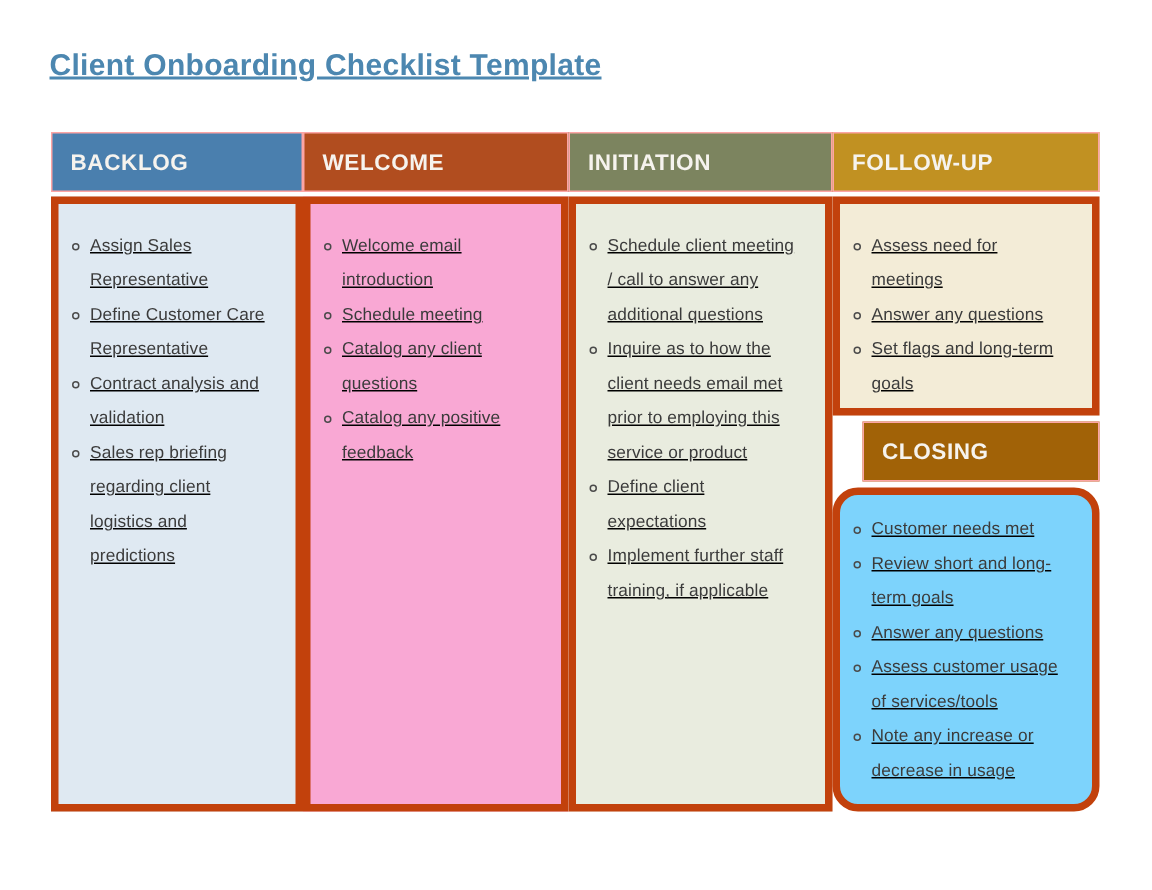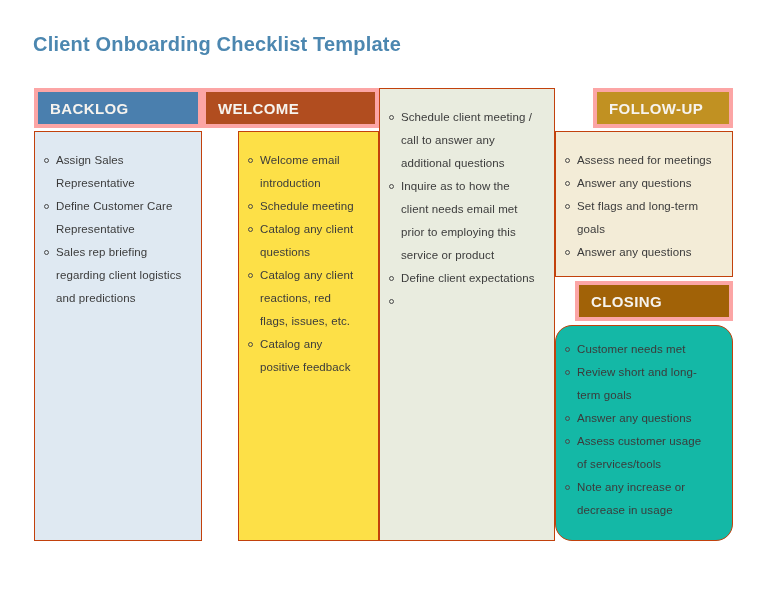--- a/index.html
+++ b/index.html
@@ -1,47 +1,47 @@
 <!DOCTYPE html>
 <html><head>
 <meta charset="utf-8">
 <style>
   * { margin:0; padding:0; box-sizing:border-box; }
   html,body { width:768px; height:593px; background:#ffffff;
     font-family:"Liberation Sans", sans-serif; }
   .page { position:relative; width:768px; height:593px; background:#fff; overflow:hidden; }
 
   .title { position:absolute; left:33px; top:33px; font-size:20px; font-weight:bold;
-    color:#4c87b0; letter-spacing:0.2px; }
+    color:#4c87b0; letter-spacing:0.2px;text-decoration:underline; }
 
   .table { position:absolute; left:34px; top:88px; width:699px; height:453px;
     display:grid; grid-template-columns:168px 177px 176px 178px; }
 
   .col { display:flex; flex-direction:column; height:453px; }
 
   .sec-header { height:40px; flex:none; display:flex; align-items:center;
-    padding-left:12px; border:4px solid #fca5a5; margin-bottom:3px;
+    padding-left:12px; border:1px solid #fca5a5; margin-bottom:3px;
     color:#f6f3ee; font-weight:bold; font-size:15px; letter-spacing:0.4px; }
 
-  .sec-body { flex:1 1 auto; border:1px solid #c2410c; padding:17px 18px 6px 8px; }
+  .sec-body { flex:1 1 auto; border:5px solid #c2410c; padding:17px 18px 6px 8px;text-decoration:underline; }
   .sec-body.fixed { flex:0 0 auto; height:146px; margin-bottom:4px; overflow:hidden; }
   .sec-header.mid { margin-bottom:4px; }
   .sec-body.closing { padding-top:12px; }
 
   .c0 .sec-header { background:#4a7fae; }
   .c1 .sec-header { background:#b14d1f;text-align:right; }
   .c2 .sec-header { background:#7c845f; }
-  .c3 .sec-header.top { background:#c19122;margin-left:38px; }
+  .c3 .sec-header.top { background:#c19122; }
   .c3 .sec-header.mid { background:#a16207;margin-left:20px; }
 
   .c0 .sec-body { background:#dfe9f2; }
-  .c1 .sec-body { background:#fde047;margin-left:36px; }
+  .c1 .sec-body { background:#f9a8d4; }
   .c2 .sec-body { background:#e9ecdf; }
   .c3 .sec-body.fixed { background:#f3ecd7; }
-  .c3 .sec-body.closing { background:#14b8a6;border-radius:17px; }
+  .c3 .sec-body.closing { background:#7dd3fc;border-radius:17px; }
 
   ul { list-style:none; }
   li { position:relative; padding-left:13px; font-size:11.5px; line-height:23px;
     color:#3b3b3b; letter-spacing:0.1px; }
   li .bullet { position:absolute; left:1px; top:9px; width:5px; height:5px;
     border:1px solid #4a4a4a; border-radius:50%; display:block; }
 </style>
 </head>
 <body>
 
@@ -50,45 +50,46 @@
   <div class="title">Client Onboarding Checklist Template</div>
 
   <div class="table">
 
     <div class="col c0">
       <div class="sec-header">BACKLOG</div>
       <div class="sec-body">
         <ul>
           <li><span class="bullet"></span><span>Assign Sales Representative</span></li>
           <li><span class="bullet"></span><span>Define Customer Care Representative</span></li>
+          <li><span class="bullet"></span><span>Contract analysis and validation</span></li>
           <li><span class="bullet"></span><span>Sales rep briefing regarding client logistics and predictions</span></li>
         </ul>
       </div>
     </div>
 
     <div class="col c1">
       <div class="sec-header">WELCOME</div>
       <div class="sec-body">
         <ul>
           <li><span class="bullet"></span><span>Welcome email introduction</span></li>
           <li><span class="bullet"></span><span>Schedule meeting</span></li>
           <li><span class="bullet"></span><span>Catalog any client questions</span></li>
-          <li><span class="bullet"></span><span>Catalog any client reactions, red flags, issues, etc.</span></li>
           <li><span class="bullet"></span><span>Catalog any positive feedback</span></li>
         </ul>
       </div>
     </div>
 
     <div class="col c2">
+      <div class="sec-header">INITIATION</div>
       <div class="sec-body">
         <ul>
           <li><span class="bullet"></span><span>Schedule client meeting / call to answer any additional questions</span></li>
           <li><span class="bullet"></span><span>Inquire as to how the client needs email met prior to employing this service or product</span></li>
           <li><span class="bullet"></span><span>Define client expectations</span></li>
-          <li><span class="bullet"></span></li>
+          <li><span class="bullet"></span><span>Implement further staff training, if applicable</span></li>
         </ul>
       </div>
     </div>
 
     <div class="col c3">
       <div class="sec-header top">FOLLOW-UP</div>
       <div class="sec-body fixed">
         <ul>
           <li><span class="bullet"></span><span>Assess need for meetings</span></li>
           <li><span class="bullet"></span><span>Answer any questions</span></li>

